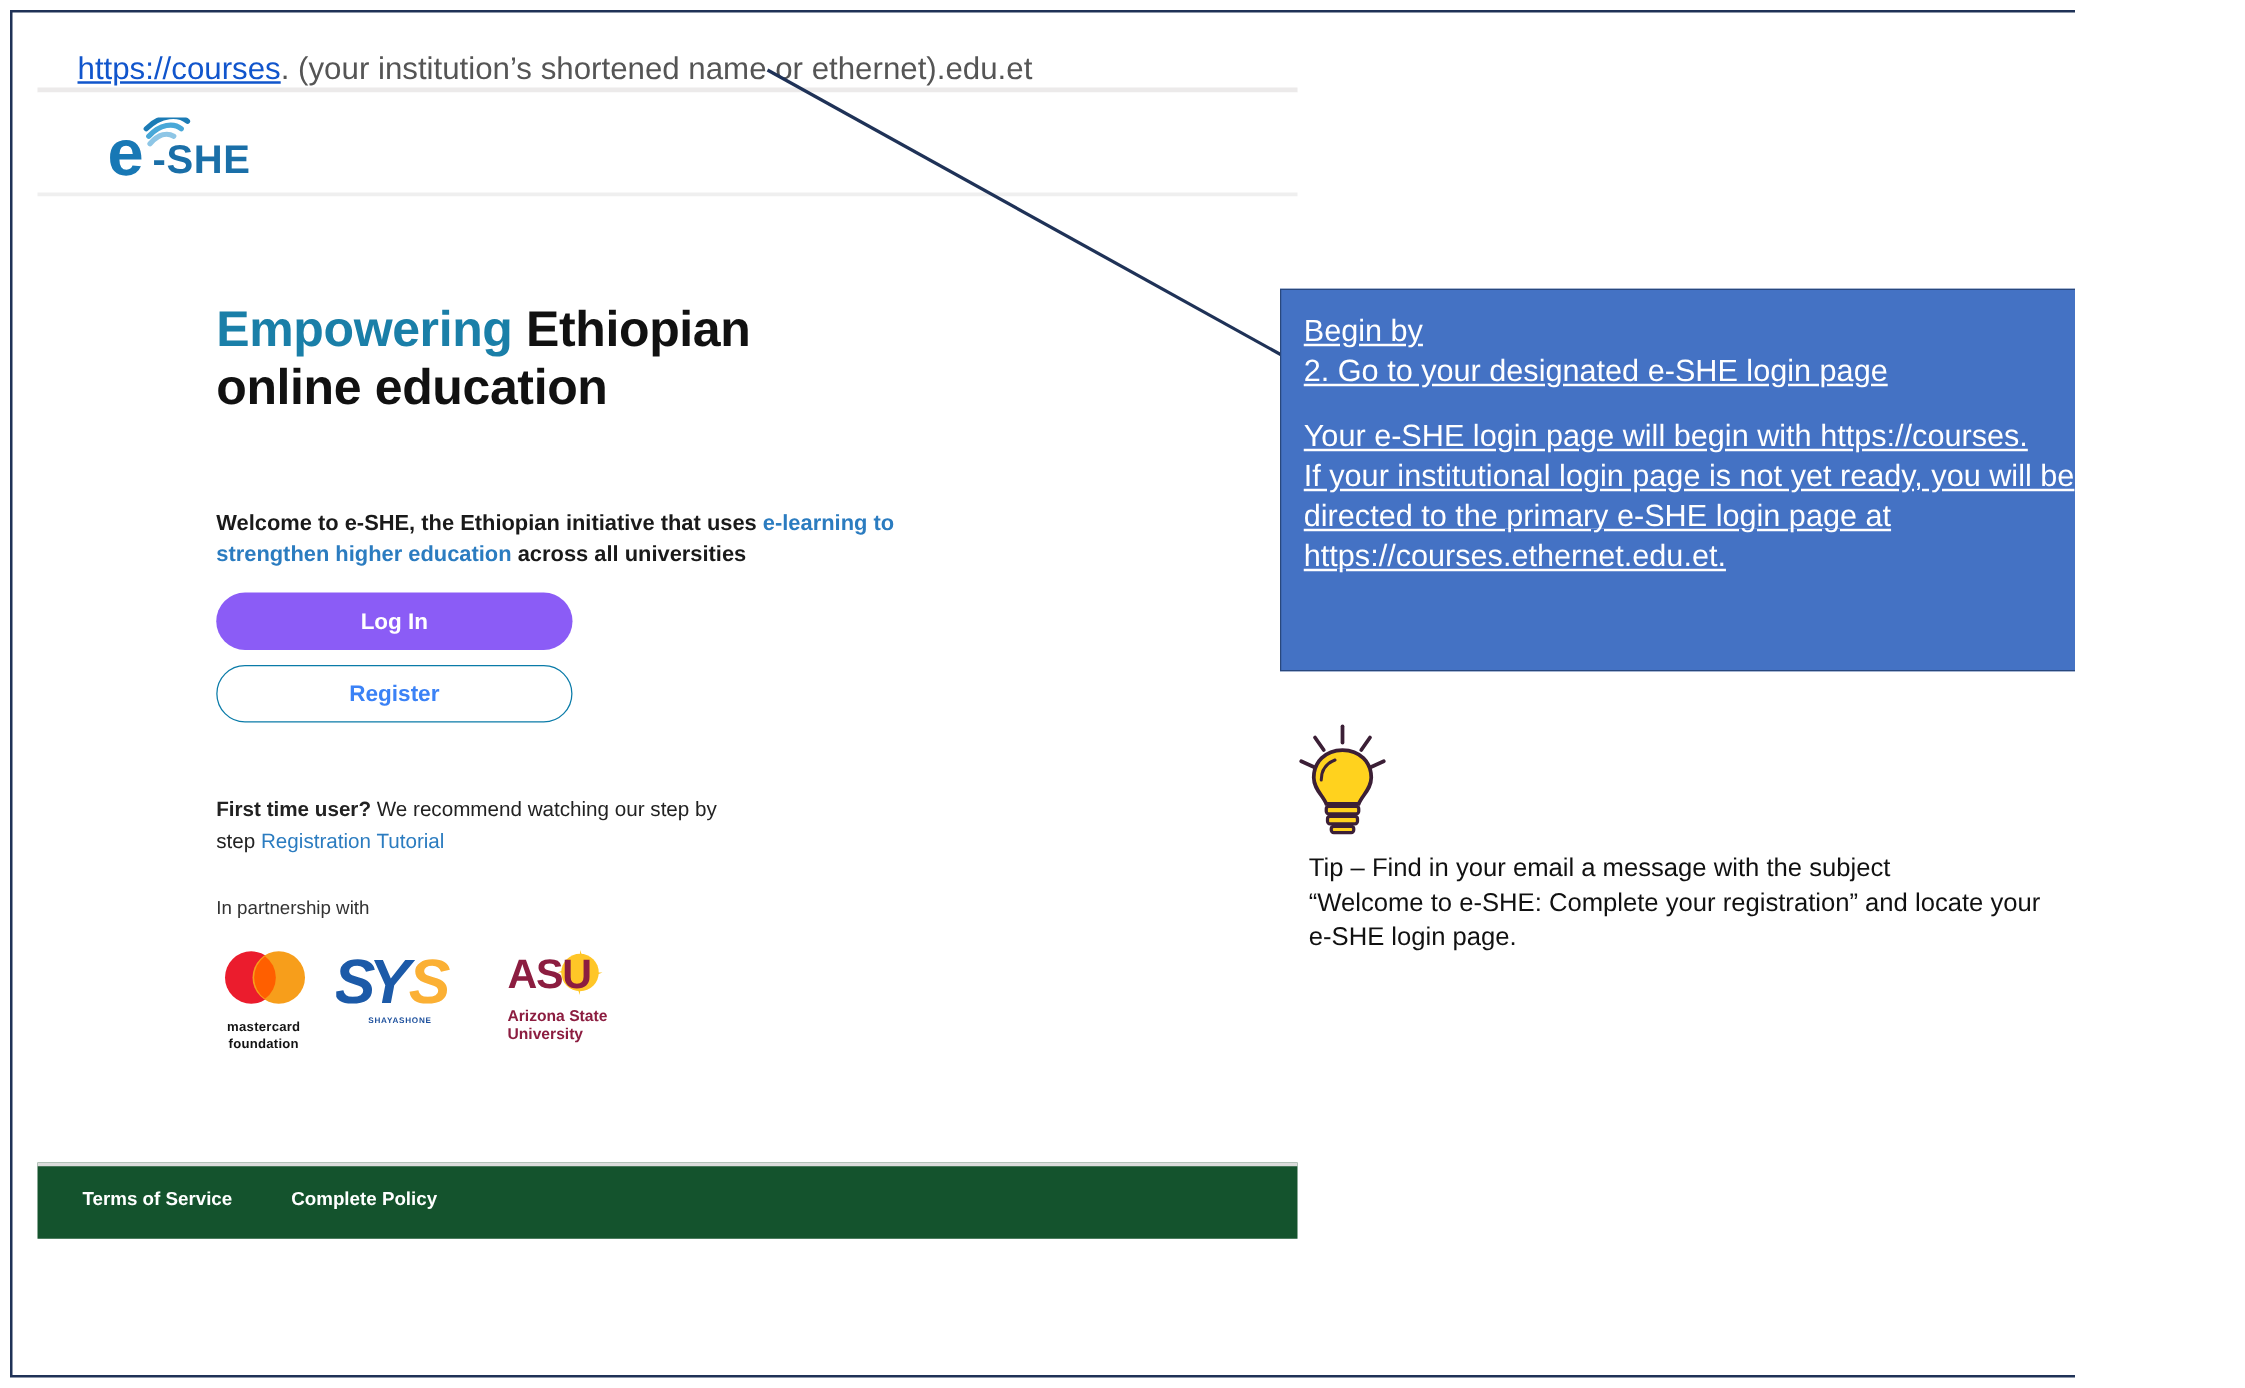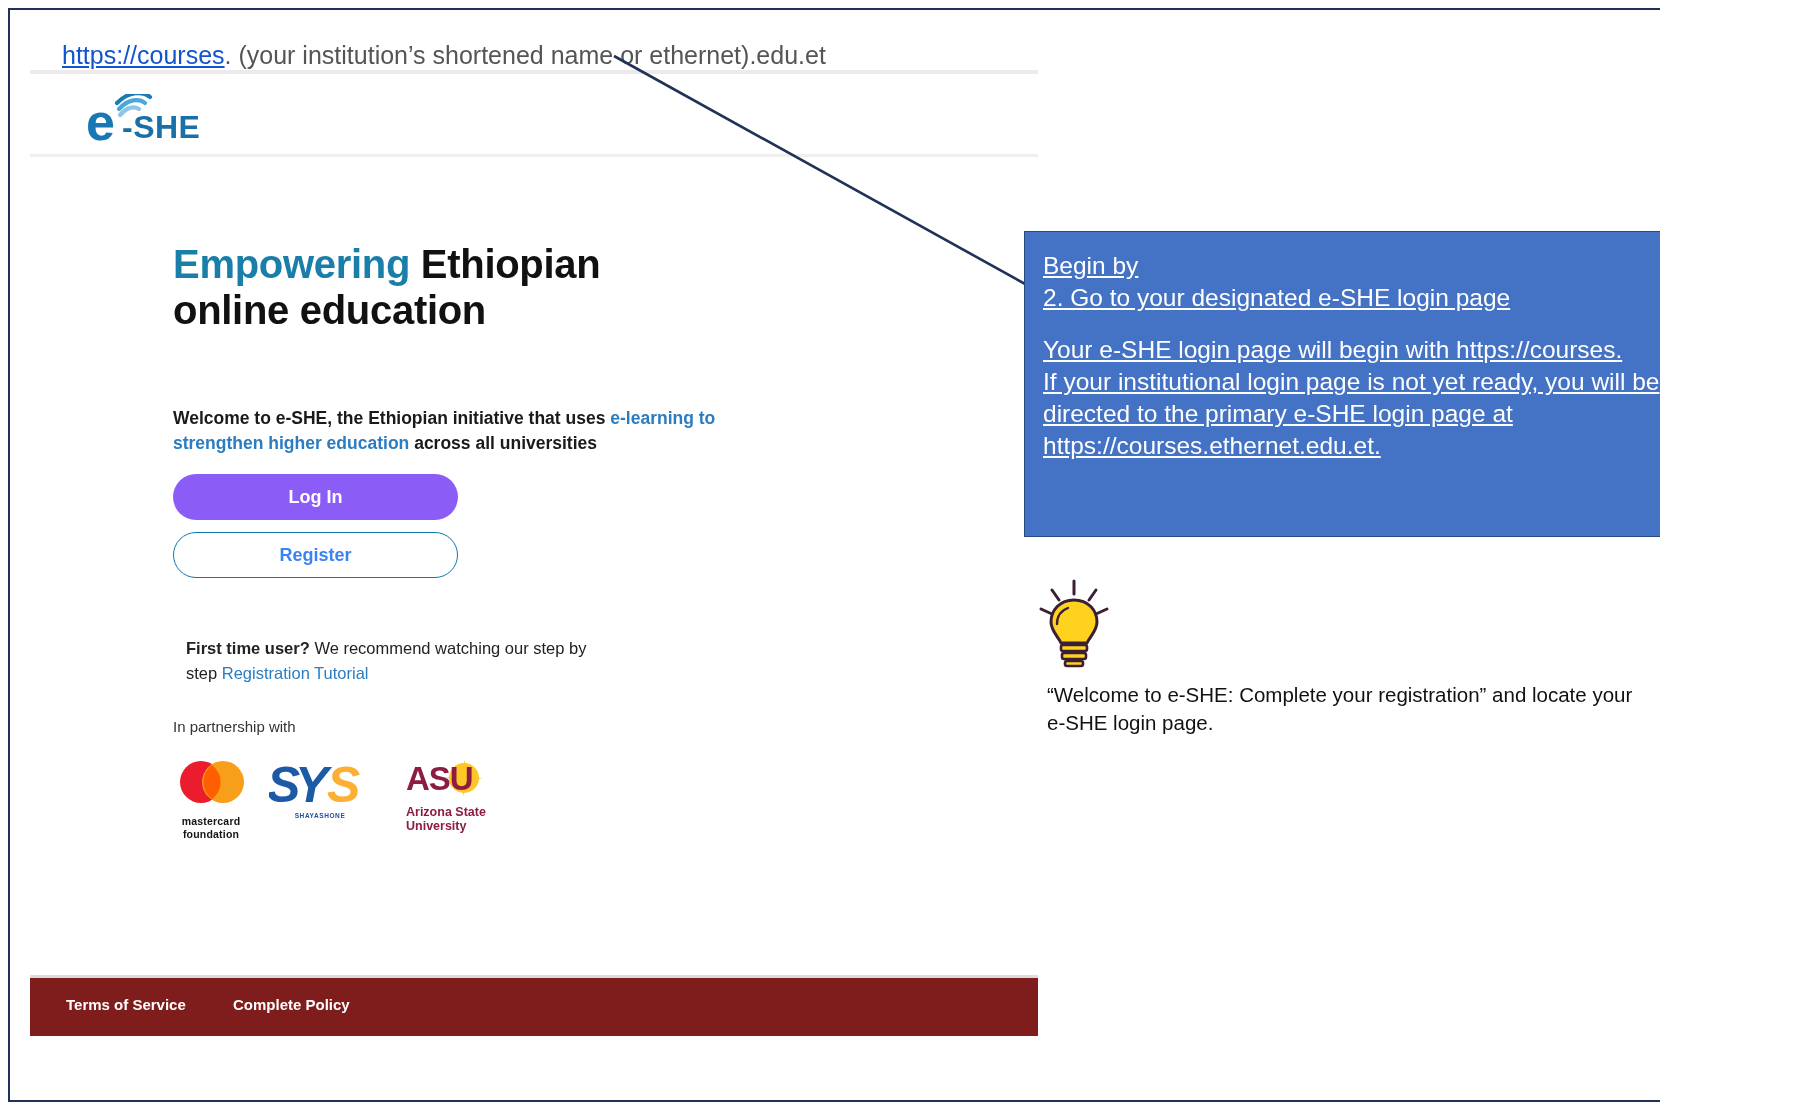--- a/index.html
+++ b/index.html
@@ -51,21 +51,21 @@
   .btn{
     position:absolute;left:143px;width:285px;height:46px;border-radius:26px;
     font-size:18px;font-weight:bold;display:flex;align-items:center;justify-content:center;
     box-sizing:border-box;cursor:pointer;
   }
   .btn-login{top:456px;background:#8b5cf6;color:#ffffff;border:none;}
   .btn-register{top:514px;background:#ffffff;color:#3b82f6;border:1.6px solid #0a7ba8;}
 
   .firsttime{
     position:absolute;left:143px;top:601px;width:430px;
-    font-size:16.5px;line-height:1.55;color:#222;margin-left:13px;
+    font-size:16.5px;line-height:1.55;color:#222;
   }
   .firsttime .b{font-weight:bold;}
   .firsttime .lnk{color:#2b7cc0;}
 
   .partner-label{
     position:absolute;left:143px;top:700px;font-size:15px;color:#333;
   }
   .partners{position:absolute;left:143px;top:740px;width:430px;height:100px;}
   .partner{position:absolute;top:0;}
   .p-mc{left:0px;}
@@ -77,23 +77,22 @@
   }
   .sys-cap{
     text-align:center;font-size:6.5px;color:#1c4f9c;font-weight:bold;letter-spacing:0.6px;
     margin-top:-2px;
   }
   .asu-cap{
     font-size:12.5px;line-height:1.1;color:#8c1d40;font-weight:bold;margin-top:2px;
   }
 
   .footer{
-    position:absolute;left:0px;top:912px;width:1008px;height:58px;background:#7f1d1d;
+    position:absolute;left:0px;top:912px;width:1008px;height:58px;background:#14532d;
     border-top:3px solid #dcdcdc;
-    margin-top:45px;
   }
   .footer a{
     position:absolute;top:18px;color:#ffffff;font-size:15px;font-weight:bold;text-decoration:none;
   }
   .f-tos{left:36px;}
   .f-pp{left:203px;}
 
   
   .pointer-line{position:absolute;left:560px;top:40px;width:520px;height:260px;pointer-events:none;}
 
@@ -229,17 +228,18 @@
       </g>
       <path d="M36 22 C22 22, 13 32, 13 44 C13 53, 20 58, 23 65 L49 65 C52 58, 59 53, 59 44 C59 32, 50 22, 36 22 Z" fill="#ffd21e" stroke="#3b1f36" stroke-width="3"></path>
       <path d="M30 30 C22 33, 19 39, 19 46" stroke="#3b1f36" stroke-width="2.4" fill="none" stroke-linecap="round"></path>
       <rect x="23" y="67" width="26" height="6" rx="2" fill="#ffd21e" stroke="#3b1f36" stroke-width="2.6"></rect>
       <rect x="24" y="75" width="24" height="6" rx="2" fill="#ffd21e" stroke="#3b1f36" stroke-width="2.6"></rect>
       <rect x="27" y="83" width="18" height="5" rx="2" fill="#ffd21e" stroke="#3b1f36" stroke-width="2.6"></rect>
     </svg>
   </div>
 
   <div class="tip">
+    <div>Tip – Find in your email a message with the subject</div>
     <div>“Welcome to e-SHE: Complete your registration” and locate your</div>
     <div>e-SHE login page.</div>
   </div>
 
 </div>
 
 </body></html>

